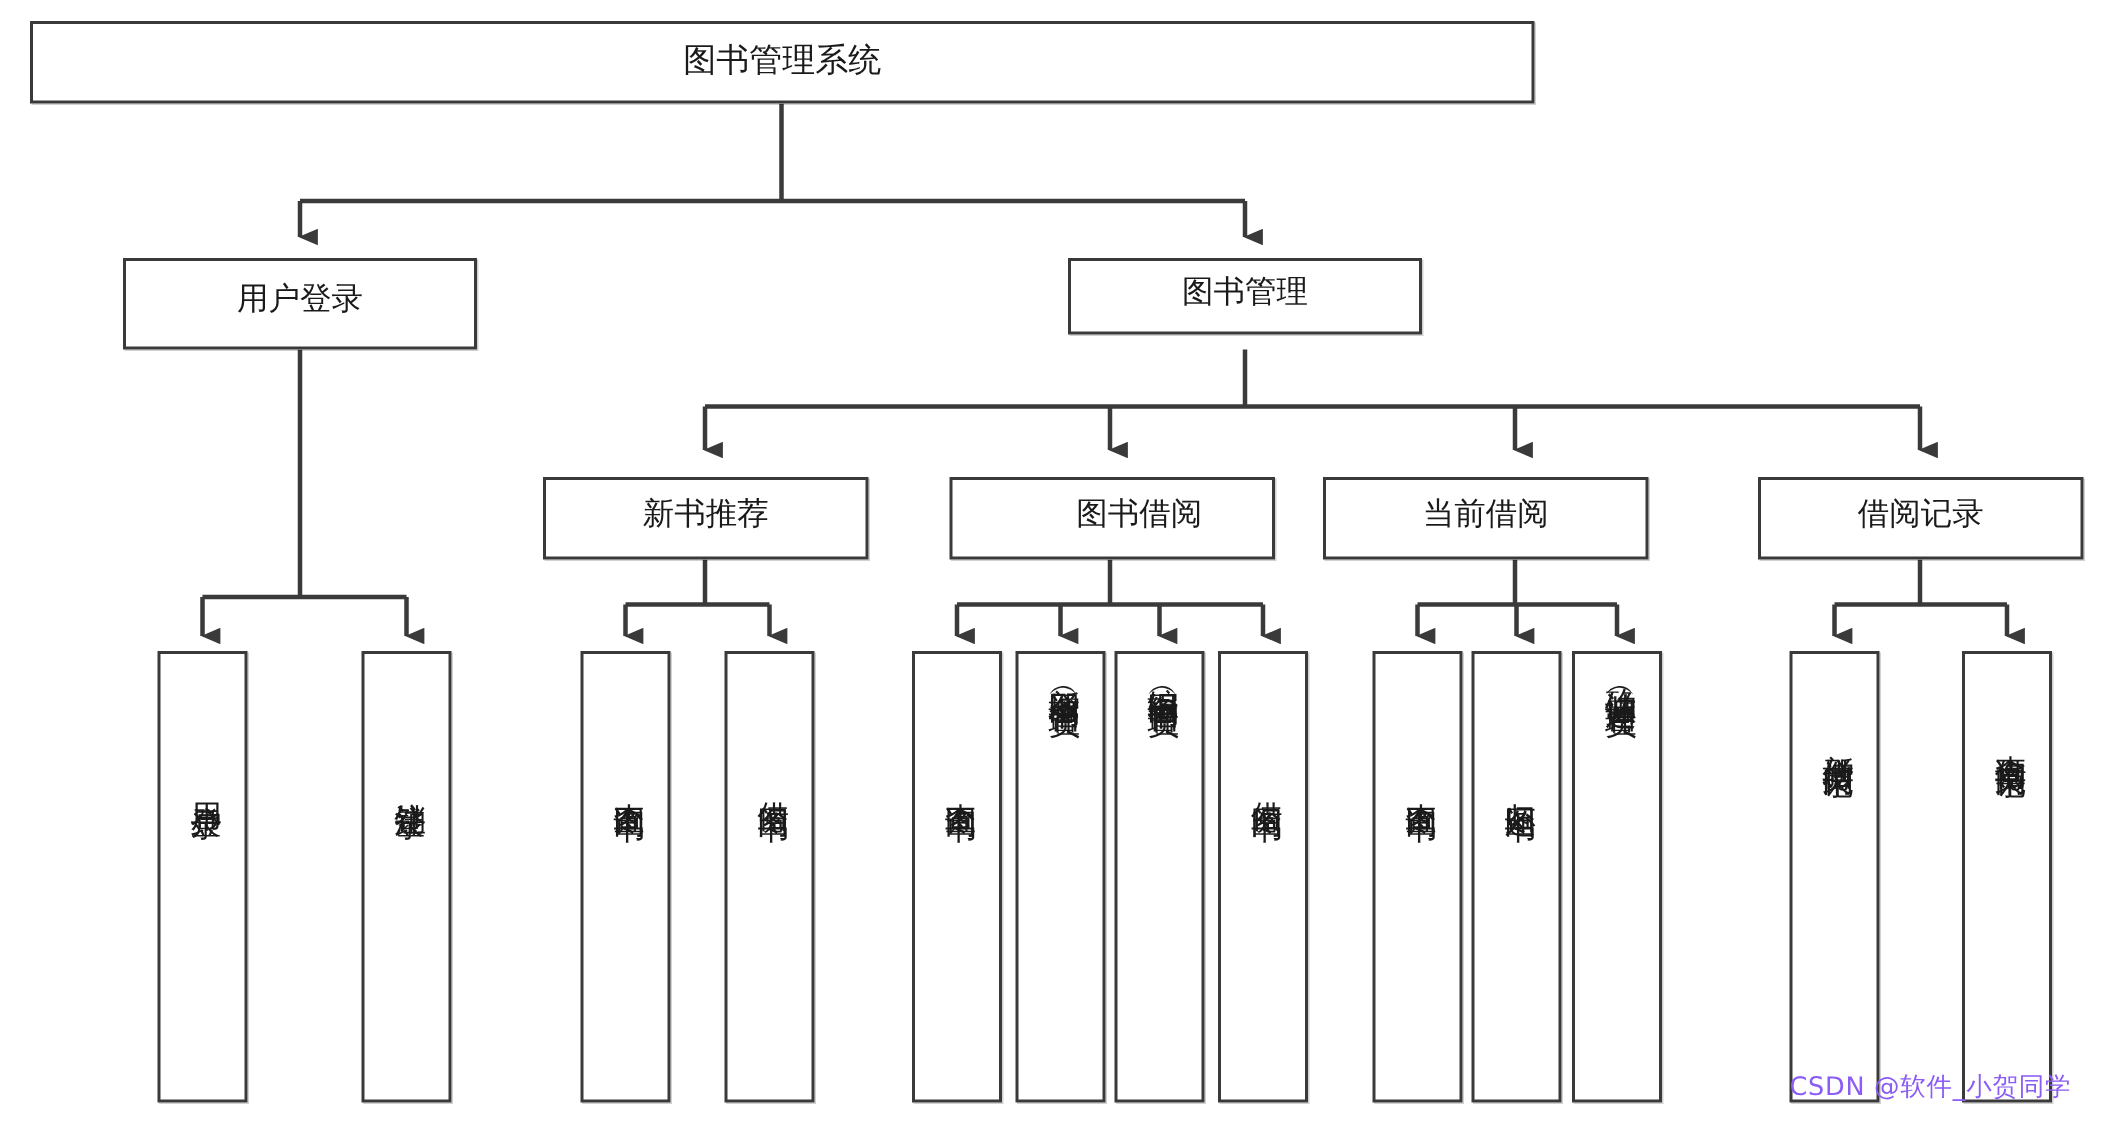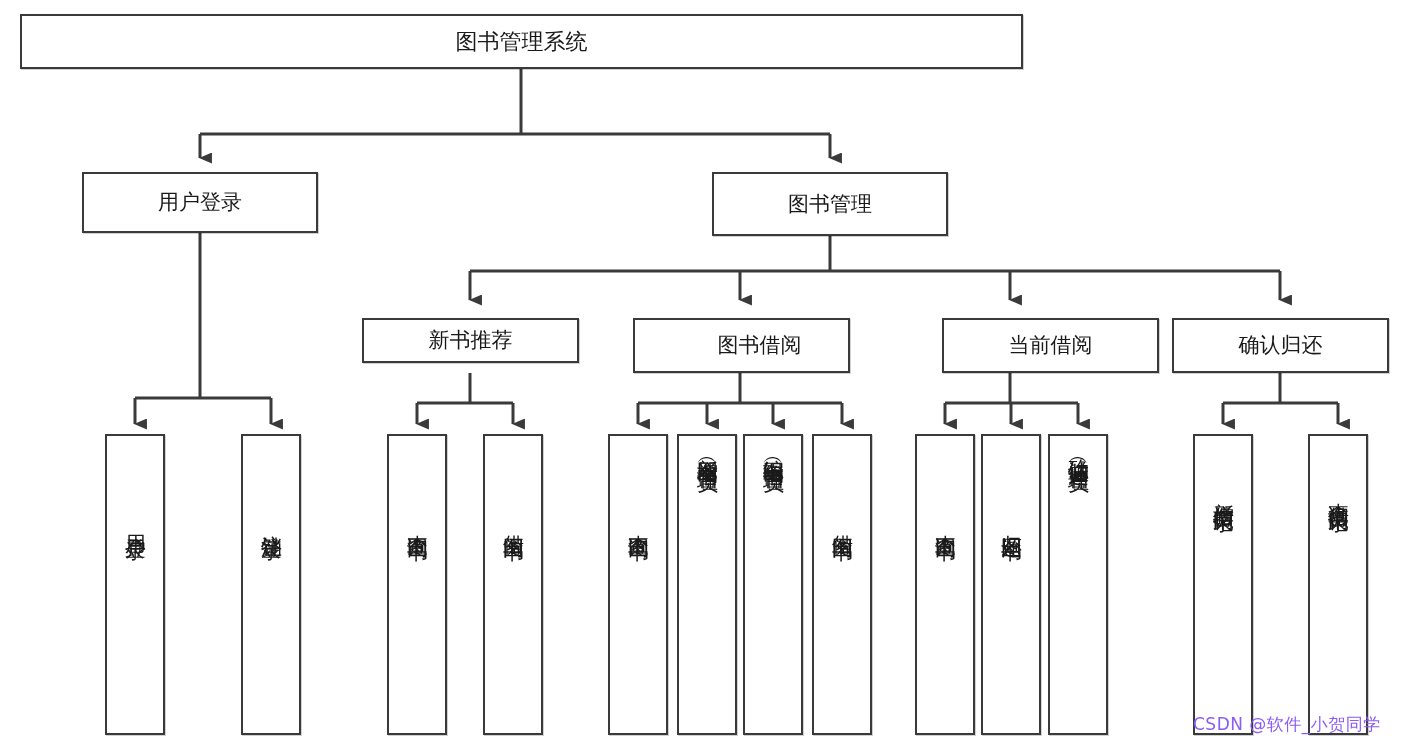--- a/index.html
+++ b/index.html
@@ -33,20 +33,21 @@
     display: flex;
     align-items: center;
     justify-content: center;
     color: #1a1a1a;
     box-shadow: 1px 1px 0 rgba(0,0,0,0.18);
   }
   .node .label {
     line-height: 1.18;
     text-align: center;
     white-space: nowrap;
+    font-family: Liberation Mono, monospace;
   }
   .node.root .label { font-size: 22px; }
   .node.lvl2 .label { font-size: 21px; }
   .node.lvl3 .label { font-size: 21px; }
   .node.leaf {
     align-items: flex-start;
     padding-top: 6px;
   }
   .node.leaf .label {
     font-size: 21px;
@@ -123,35 +124,35 @@
     </g>
   </svg>
 
   <div class="node root" style="left:20px; top:14px; width:1003px; height:55px;">
     <span class="label">图书管理系统</span>
   </div>
 
   <div class="node lvl2" style="left:82px; top:172px; width:236px; height:61px;">
     <span class="label">用户登录</span>
   </div>
-  <div class="node lvl2" style="left:712px; top:172px; width:236px; height:64px;">
+  <div class="node lvl2" style="left:712px; top:172px; width:236px; height:51px;">
     <span class="label">图书管理</span>
   </div>
 
-  <div class="node lvl3" style="left:362px; top:318px; width:217px; height:45px;">
+  <div class="node lvl3" style="left:362px; top:318px; width:217px; height:55px;">
     <span class="label">新书推荐</span>
   </div>
   <div class="node lvl3" style="left:633px; top:318px; width:217px; height:55px;padding-left:36px;">
     <span class="label">图书借阅</span>
   </div>
-  <div class="node lvl3" style="left:942px; top:318px; width:217px; height:55px;">
+  <div class="node lvl3" style="left:882px; top:318px; width:217px; height:55px;">
     <span class="label">当前借阅</span>
   </div>
   <div class="node lvl3" style="left:1172px; top:318px; width:217px; height:55px;">
-    <span class="label">确认归还</span>
+    <span class="label">借阅记录</span>
   </div>
 
   <div class="node leaf mid" style="left:105px; top:434px; width:60px; height:301px;">
     <span class="label">用户登录</span>
   </div>
   <div class="node leaf mid" style="left:241px; top:434px; width:60px; height:301px;">
     <span class="label">注销登录</span>
   </div>
 
   <div class="node leaf mid" style="left:387px; top:434px; width:60px; height:301px;">

